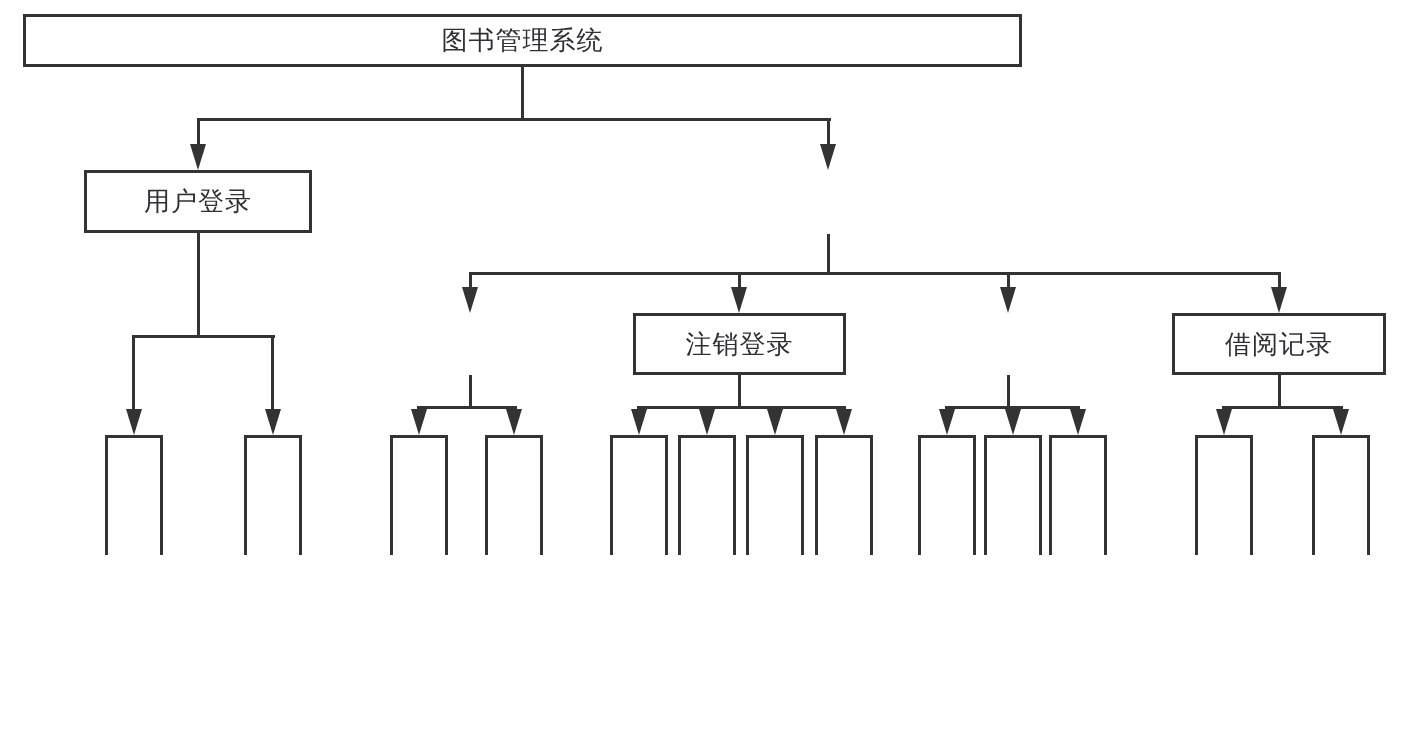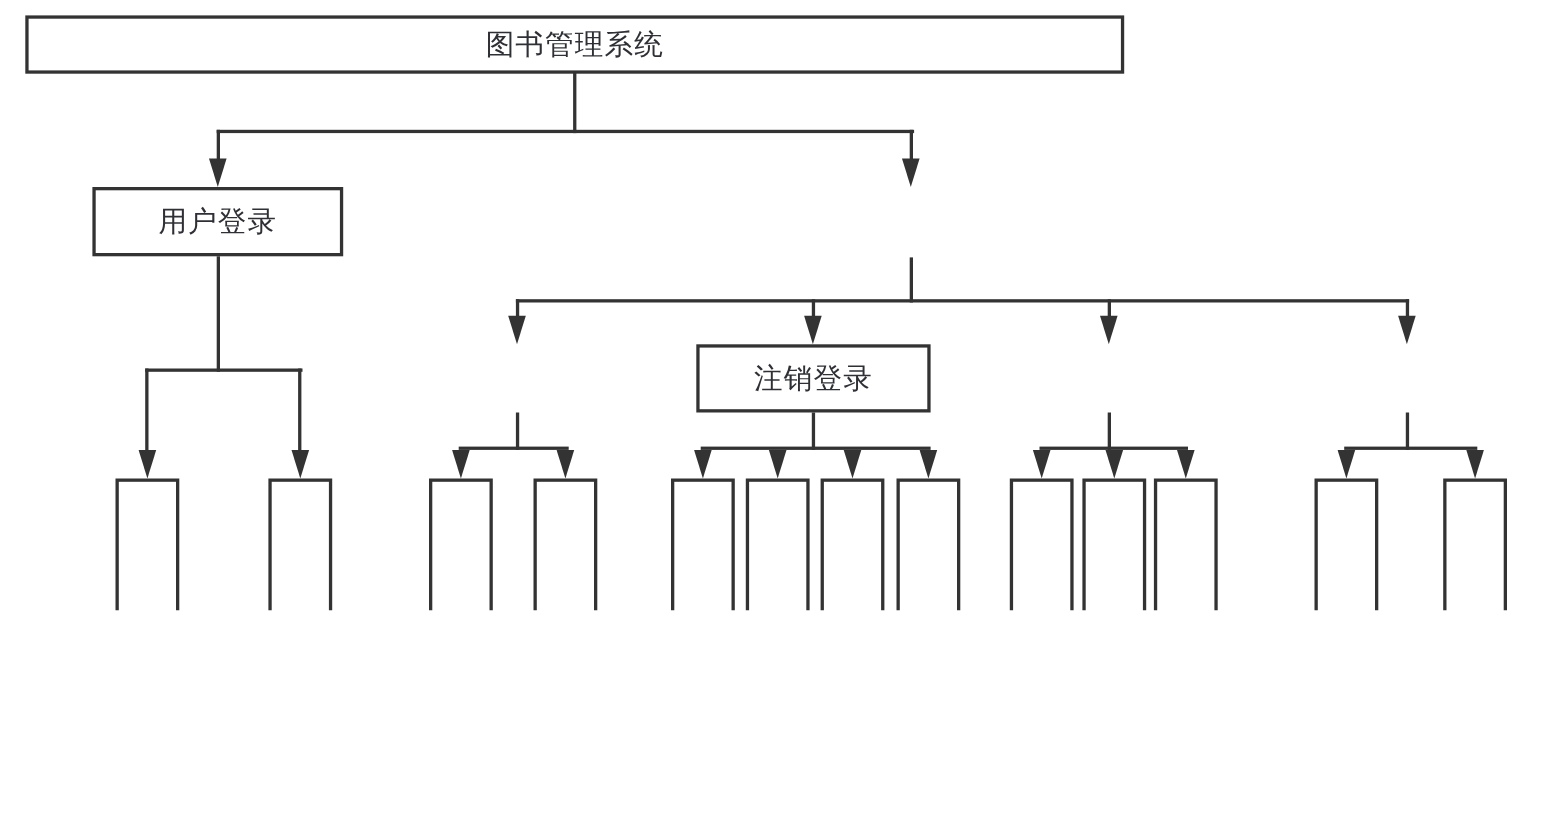--- a/index.html
+++ b/index.html
@@ -57,20 +57,21 @@
 
   <div class="node" style="left:23px;top:14px;width:999px;height:53px">图书管理系统</div>
 
   <div class="node" style="left:84px;top:170px;width:228px;height:63px">用户登录</div>
 
 
 
   <div class="node" style="left:633px;top:313px;width:213px;height:62px">注销登录</div>
 
 
+  <div class="node" style="left:1172px;top:313px;width:214px;height:62px">借阅记录</div>
 
   <div class="node vert" style="left:105px;top:435px;width:58px;height:300px">用户登录</div>
   <div class="node vert" style="left:244px;top:435px;width:58px;height:300px">注销登录</div>
 
   <div class="node vert" style="left:390px;top:435px;width:58px;height:300px">查询图书</div>
   <div class="node vert" style="left:485px;top:435px;width:58px;height:300px">借阅图书</div>
 
   <div class="node vert" style="left:610px;top:435px;width:58px;height:300px">查询图书</div>
   <div class="node vert" style="left:678px;top:435px;width:58px;height:300px">新增图书（管理员）</div>
   <div class="node vert" style="left:746px;top:435px;width:58px;height:300px">编辑图书（管理员）</div>

